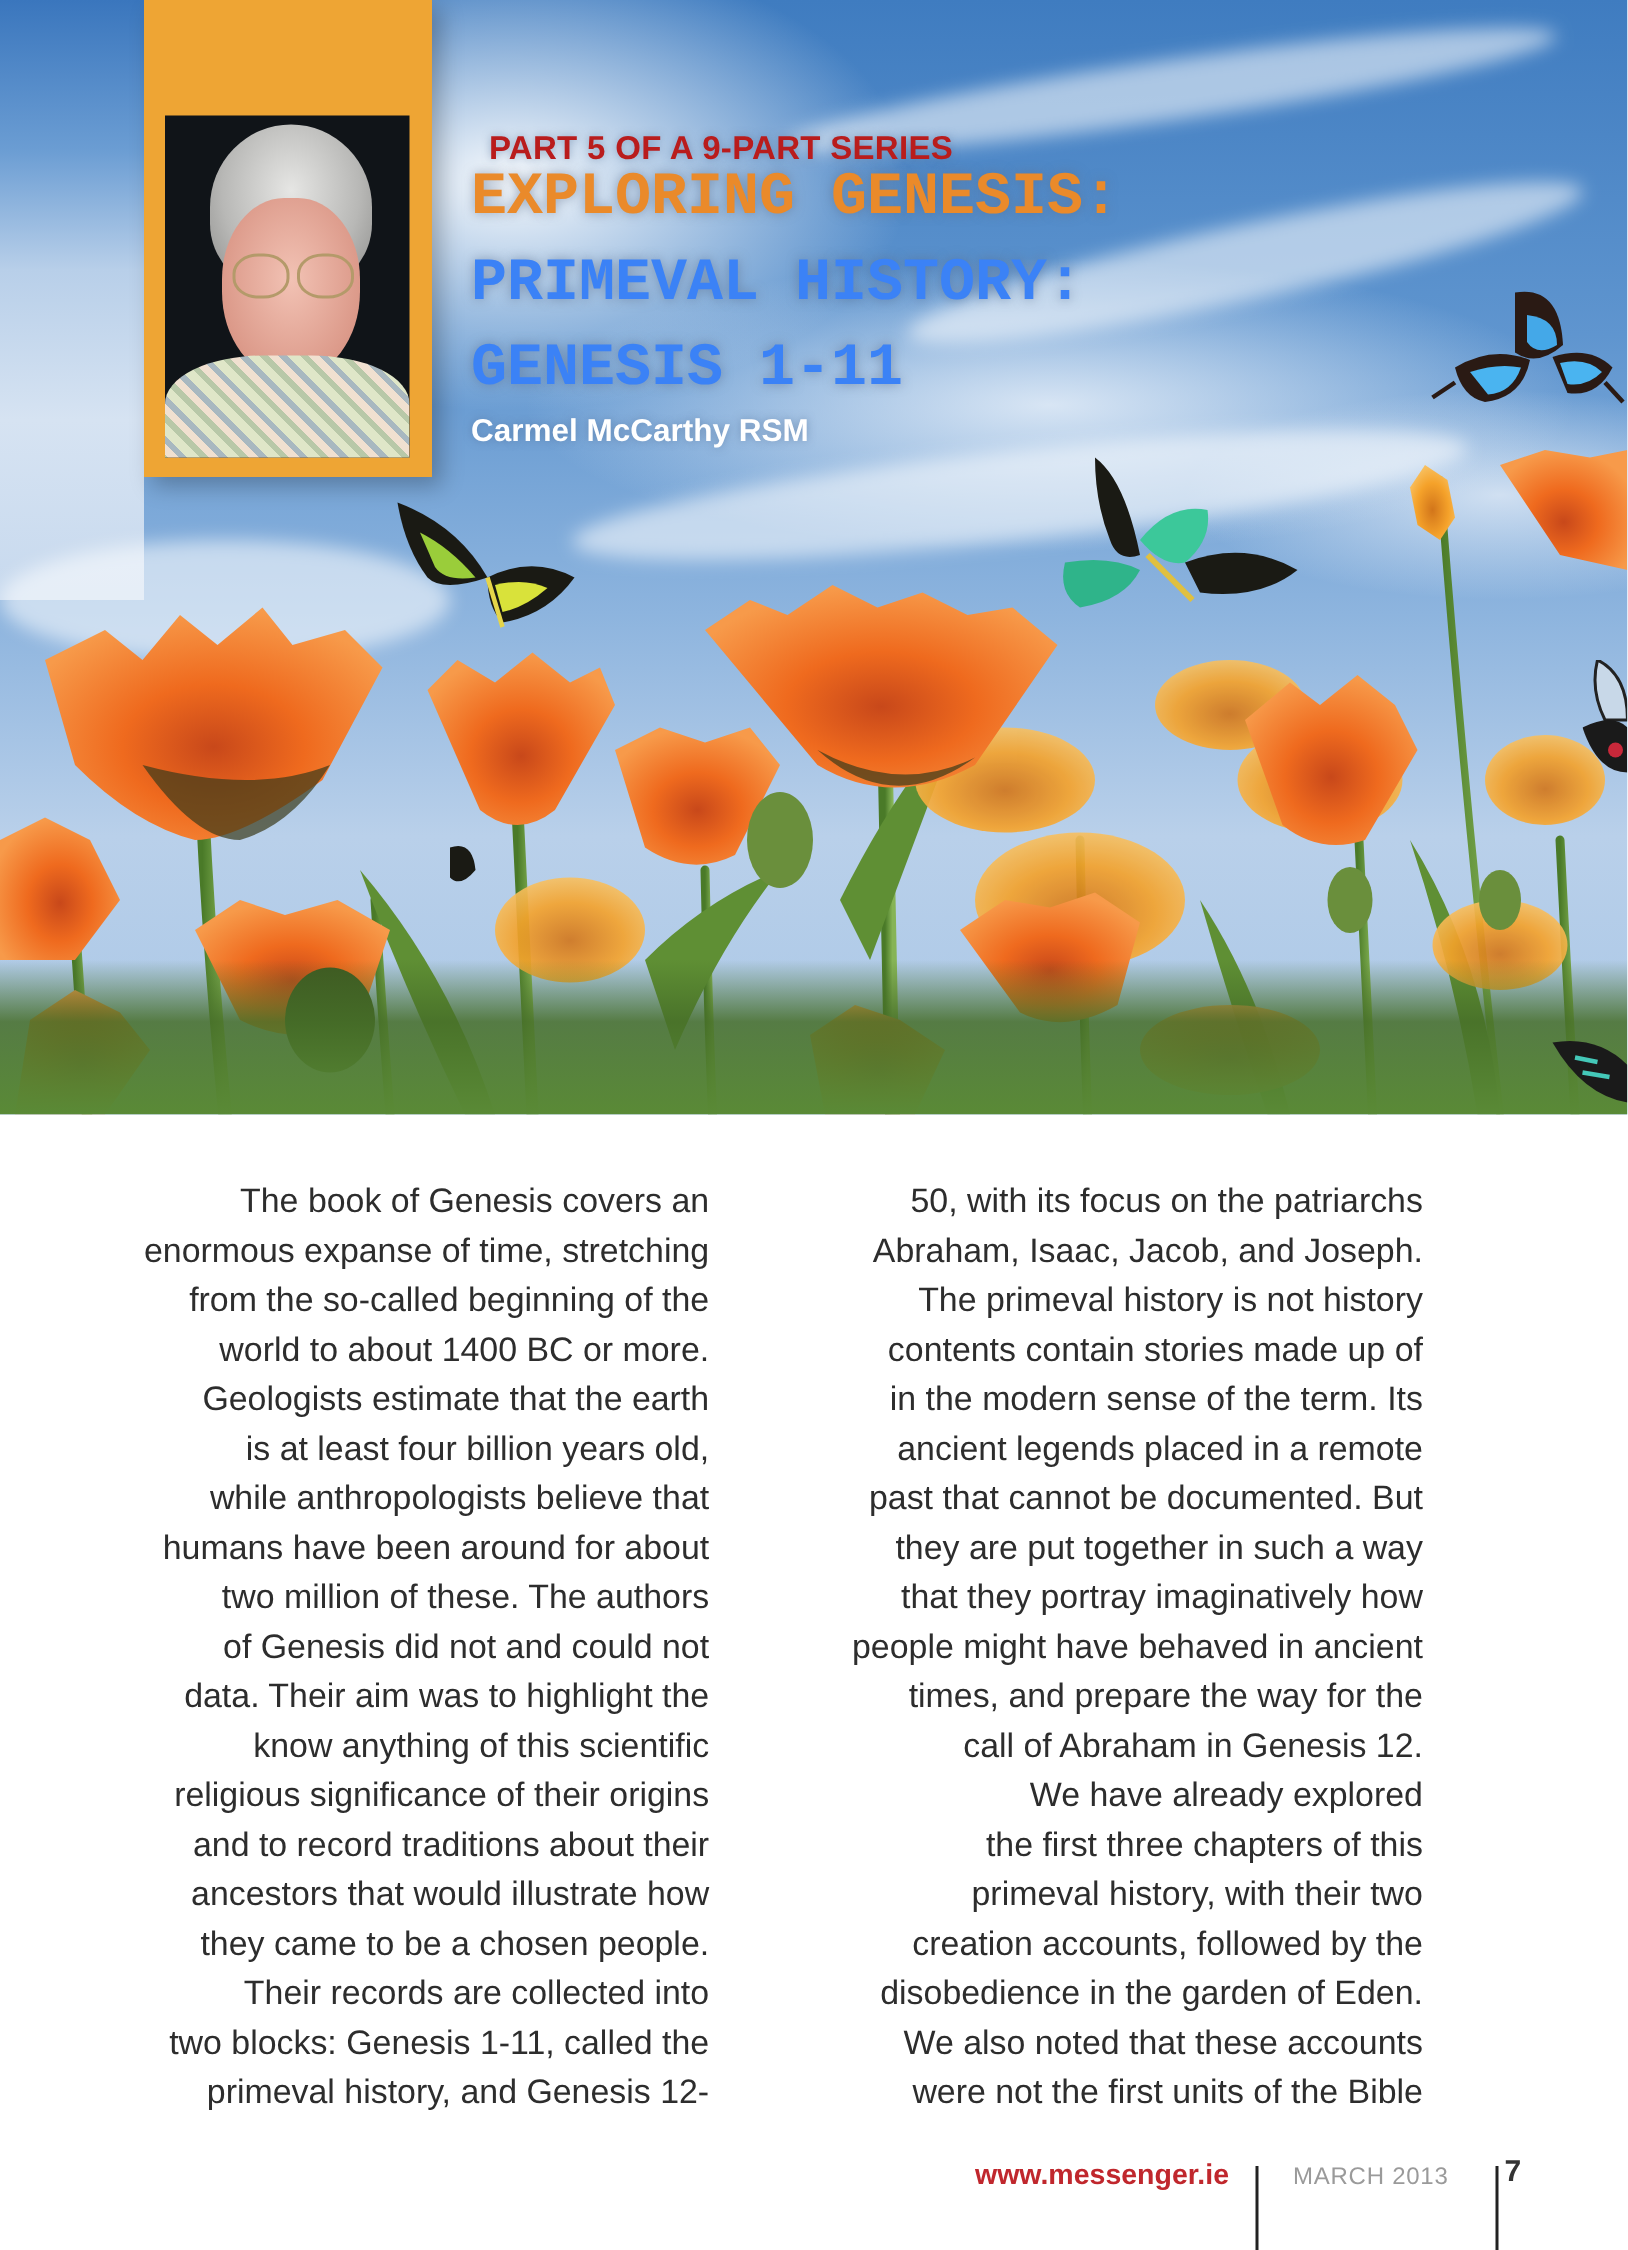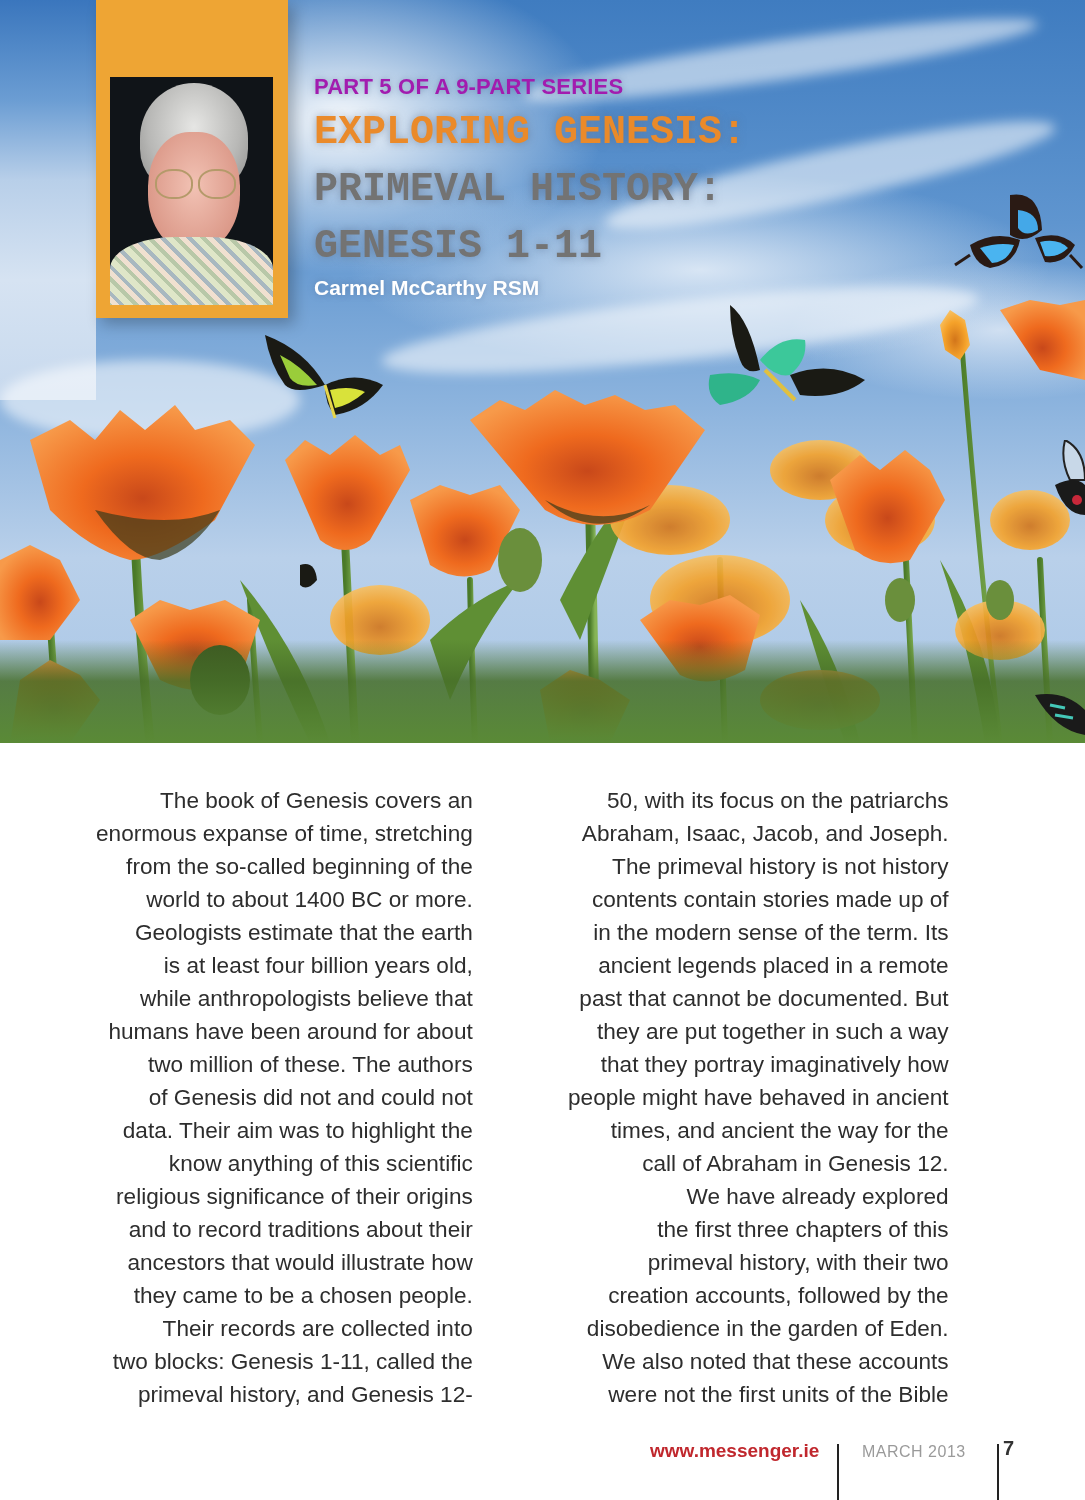--- a/index.html
+++ b/index.html
@@ -33,31 +33,31 @@
   .portrait .hair { position:absolute; left:30px; top:6px; width:108px; height:110px; border-radius:50% 50% 40% 40%;
     background: radial-gradient(ellipse at 50% 40%, #e6e6e4, #b8b8b6 60%, #8a8a88 100%); }
   .portrait .face { position:absolute; left:38px; top:55px; width:92px; height:120px; border-radius:45% 45% 48% 48%;
     background: radial-gradient(ellipse at 50% 45%, #f2c2b4, #dc9a8a 70%, #c88878 100%); }
   .portrait .glasses-l, .portrait .glasses-r { position:absolute; top:92px; width:34px; height:26px; border:2px solid #b49a6a; border-radius:45%; }
   .portrait .glasses-l { left:45px; } .portrait .glasses-r { left:88px; }
   .portrait .shirt { position:absolute; left:0; top:160px; width:163px; height:80px; border-radius:40% 40% 0 0;
     background: repeating-linear-gradient(45deg, #dfe6c8 0 6px, #b8c8a8 6px 10px, #f0e0d0 10px 15px, #a8b8c0 15px 19px); }
 
   .kicker {
-    position: absolute; left: 314px; top: 74px; margin: 0;
-    font-size: 22px; font-weight: bold; color: #a21caf; letter-spacing: 0.2px;
+    position: absolute; left: 314px; top: 74px; margin: 12px;
+    font-size: 22px; font-weight: bold; color: #b91c1c; letter-spacing: 0.2px;
     text-shadow: 0 0 6px rgba(80,110,150,0.55);
   }
   .title {
     position: absolute; left: 314px; top: 104px; margin: 0;
     font-size: 40px; line-height: 57px; font-weight: bold; color: #ea8a2a;
     text-shadow: 0 0 8px rgba(90,110,140,0.6);
   }
   .title span { display: block; font-family: Liberation Mono, monospace; }
-  .title .l2, .title .l3 { color: #737373; }
+  .title .l2, .title .l3 { color: #3b82f6; }
   .byline {
     position: absolute; left: 314px; top: 276px; margin: 0;
     font-size: 21px; font-weight: bold; color: #ffffff;
     text-shadow: 0 0 6px rgba(80,110,150,0.55);
   }
 
   
   .bfly { position: absolute; }
   .ground {
     position: absolute; left: 0; top: 640px; width: 1085px; height: 103px;
@@ -246,21 +246,21 @@
   <span class="line">50, with its focus on the patriarchs</span>
   <span class="line">Abraham, Isaac, Jacob, and Joseph.</span>
   <span class="line">The primeval history is not history</span>
   <span class="line">contents contain stories made up of</span>
   <span class="line">in the modern sense of the term. Its</span>
   <span class="line">ancient legends placed in a remote</span>
   <span class="line">past that cannot be documented. But</span>
   <span class="line">they are put together in such a way</span>
   <span class="line">that they portray imaginatively how</span>
   <span class="line">people might have behaved in ancient</span>
-  <span class="line">times, and ancient the way for the</span>
+  <span class="line">times, and prepare the way for the</span>
   <span class="line">call of Abraham in Genesis 12.</span>
   <span class="line" style="white-space:pre;">    We have already explored</span>
   <span class="line">the first three chapters of this</span>
   <span class="line">primeval history, with their two</span>
   <span class="line">creation accounts, followed by the</span>
   <span class="line">disobedience in the garden of Eden.</span>
   <span class="line">We also noted that these accounts</span>
   <span class="line">were not the first units of the Bible</span>
 </div>
 

